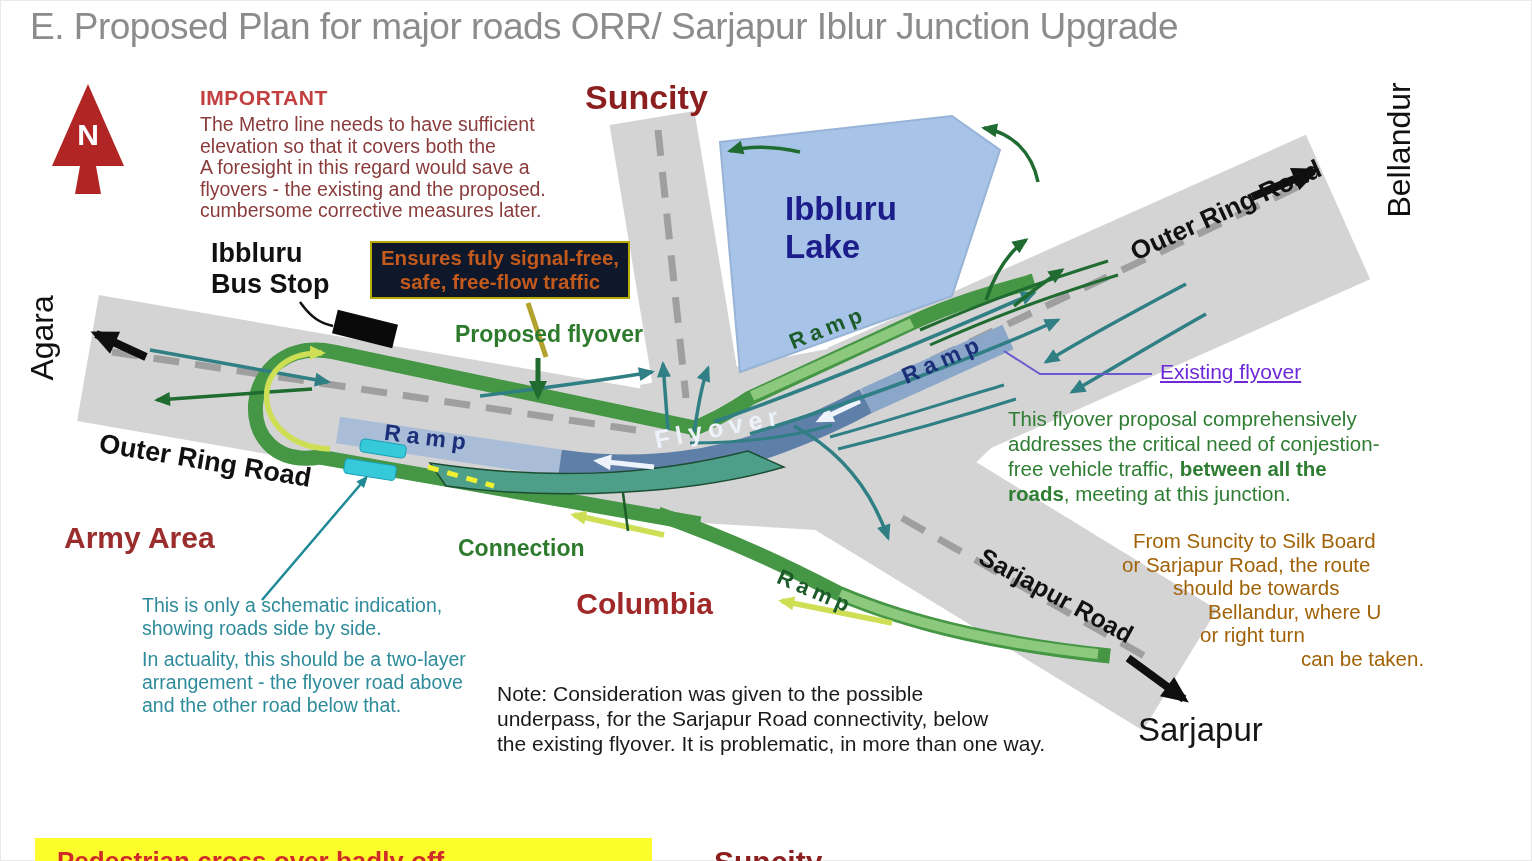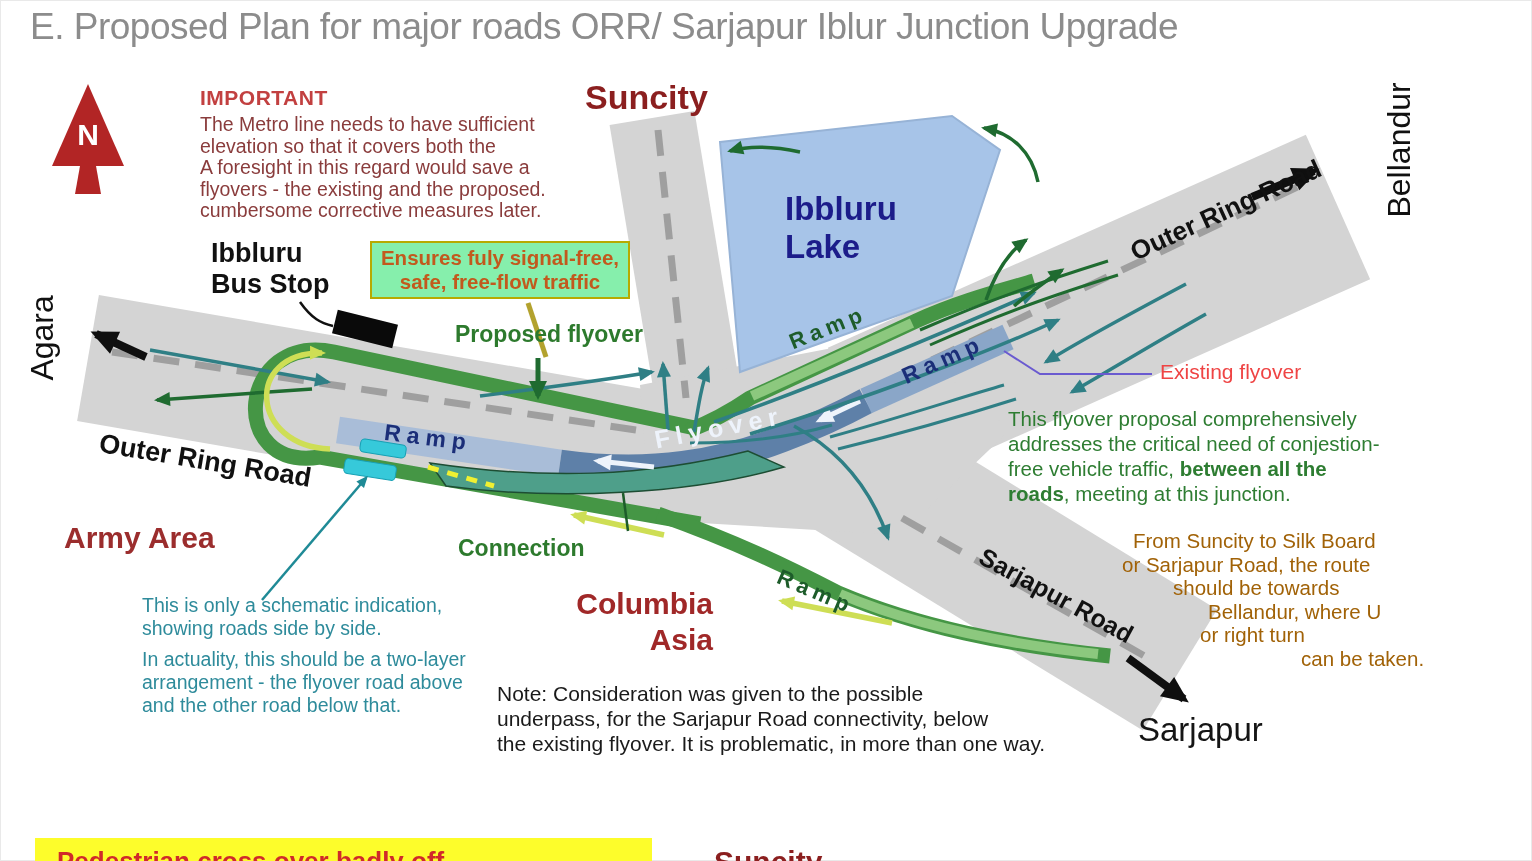--- a/index.html
+++ b/index.html
@@ -6,24 +6,24 @@
   .page{position:relative;width:1532px;height:861px;background:#ffffff;overflow:hidden;
         font-family:"Liberation Sans",sans-serif;box-shadow:inset 0 0 0 1px #e9e9e9;}
   .lbl{position:absolute;white-space:nowrap;line-height:1.12;}
   svg{position:absolute;left:0;top:0;}
   .title{left:30px;top:6px;font-size:37px;color:#8c8c8c;letter-spacing:-0.5px;}
   .important-h{left:200px;top:86px;font-size:21px;font-weight:bold;color:#c24040;letter-spacing:0.5px;}
   .metro{left:200px;top:114px;font-size:19.5px;color:#8a3c3c;line-height:21.5px;}
   .suncity{left:585px;top:78px;font-size:34px;font-weight:bold;color:#8b1f1f;}
   .lake{left:785px;top:190px;font-size:33px;font-weight:bold;color:#1c1c8a;line-height:38px;}
   .busstop{left:211px;top:238px;font-size:27px;font-weight:600;color:#111;line-height:31px;}
-  .callout{left:370px;top:241px;width:256px;text-align:center;background:#86efac;border:2px solid #b7aa00;
+  .callout{left:370px;top:241px;width:256px;text-align:center;background:#0f172a;border:2px solid #b7aa00;
            color:#c2591d;font-size:20.5px;font-weight:bold;line-height:24px;padding:3px 0;}
   .propfly{left:455px;top:322px;font-size:23px;font-weight:bold;color:#2d7a2d;}
-  .existfly{left:1160px;top:360px;font-size:21px;color:#ef4444;}
+  .existfly{left:1160px;top:360px;font-size:21px;color:#6d28d9;text-decoration:underline;}
   .greenpara{left:1008px;top:406px;font-size:20.5px;color:#2e7d32;line-height:25px;}
   .routenote{left:1120px;top:529px;font-size:20.5px;color:#a16207;line-height:23.5px;}
   .army{left:64px;top:521px;font-size:30px;font-weight:bold;color:#9b2d2d;}
   .schem{left:142px;top:594px;font-size:19.5px;color:#2e8b9b;line-height:23px;}
   .schem2{left:142px;top:648px;font-size:19.5px;color:#2e8b9b;line-height:23px;}
   .columbia{left:563px;top:586px;font-size:30px;font-weight:bold;color:#a02828;line-height:36px;text-align:right;width:150px;}
   .connection{left:458px;top:536px;font-size:23px;font-weight:bold;color:#2d7a2d;}
   .undernote{left:497px;top:681px;font-size:21px;color:#1a1a1a;line-height:25px;}
   .sarjapur{left:1138px;top:712px;font-size:33px;color:#151515;}
   .agara{left:-12px;top:320px;width:110px;text-align:center;font-size:32px;color:#111;transform:rotate(-90deg);}
@@ -199,21 +199,20 @@
 
   <div class="lbl propfly">Proposed flyover</div>
   <div class="lbl existfly">Existing flyover</div>
 
   <div class="lbl agara">Agara</div>
   <div class="lbl bellandur">Bellandur</div>
   <div class="lbl sarjapur">Sarjapur</div>
   <div class="lbl army">Army Area</div>
   <div class="lbl columbia">
     <div>Columbia</div>
-    <div>Asia</div>
   </div>
 
   <div class="lbl orrleft">Outer Ring Road</div>
   <div class="lbl orrright">Outer Ring Road</div>
   <div class="lbl sarjroad">Sarjapur Road</div>
 
   <div class="lbl ramp ramp-l">Ramp</div>
   <div class="lbl ramp ramp-b">Ramp</div>
   <div class="lbl ramp ramp-g">Ramp</div>
   <div class="lbl ramp ramp-s">Ramp</div>

